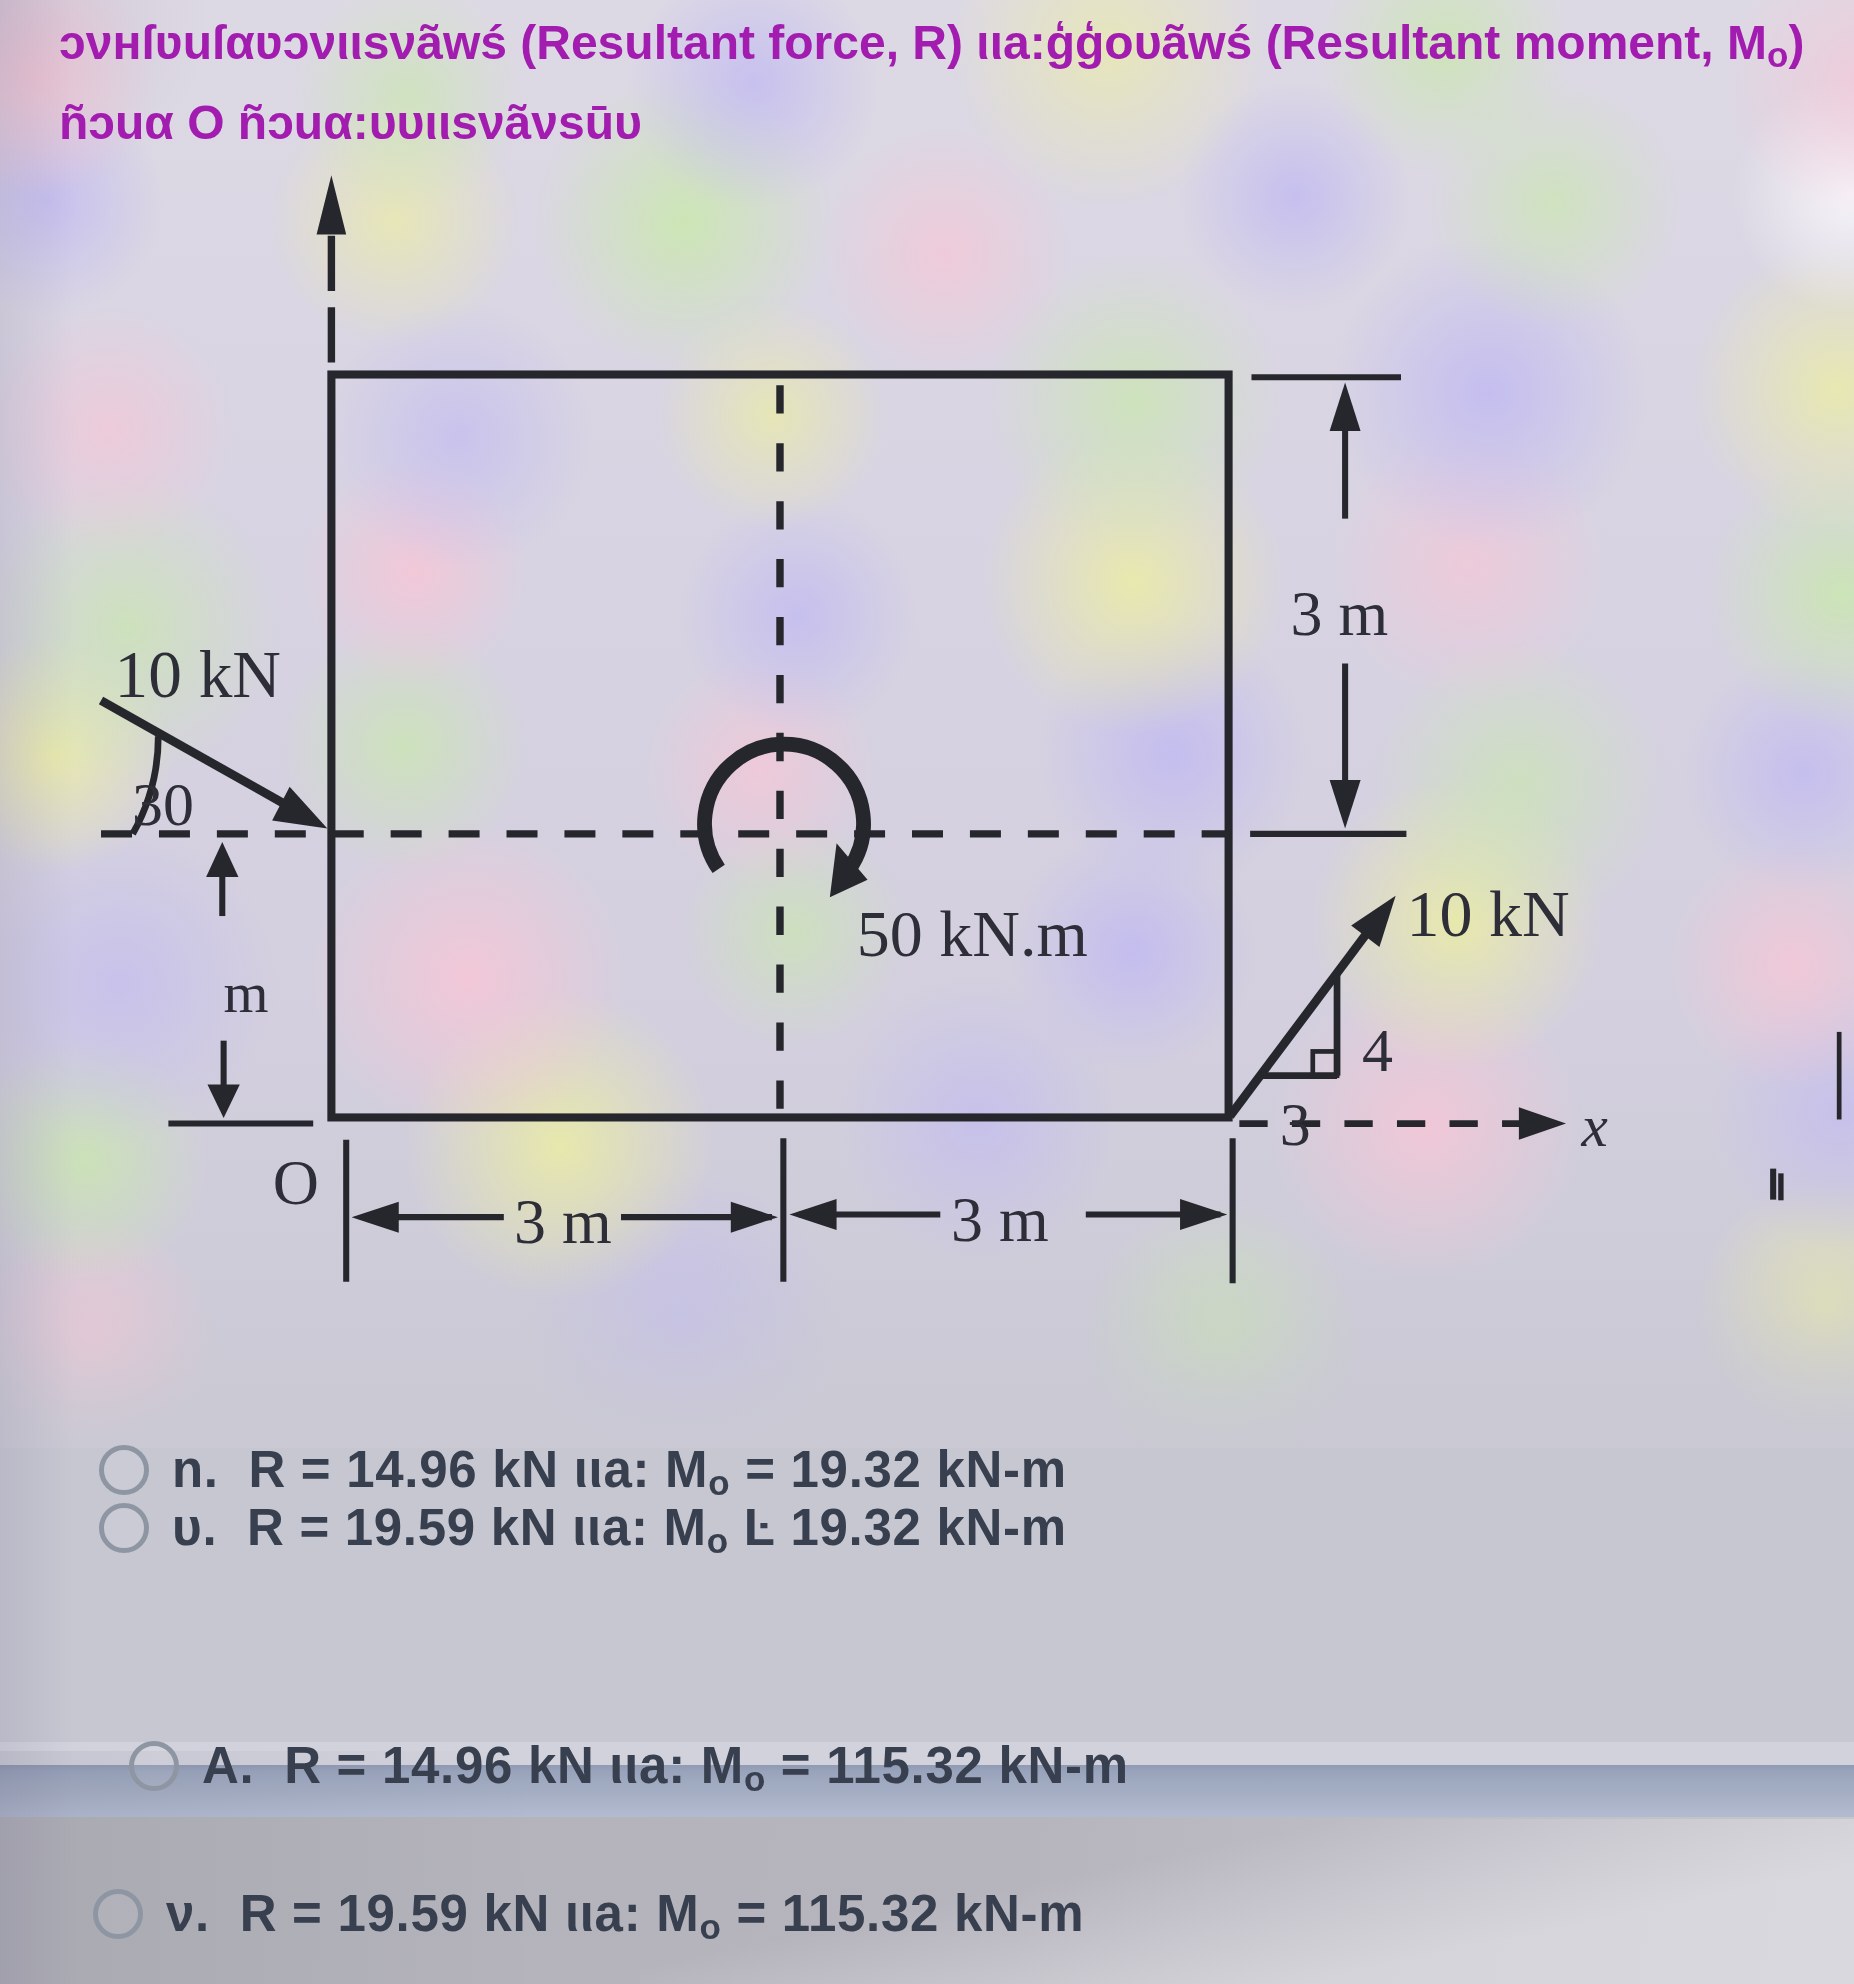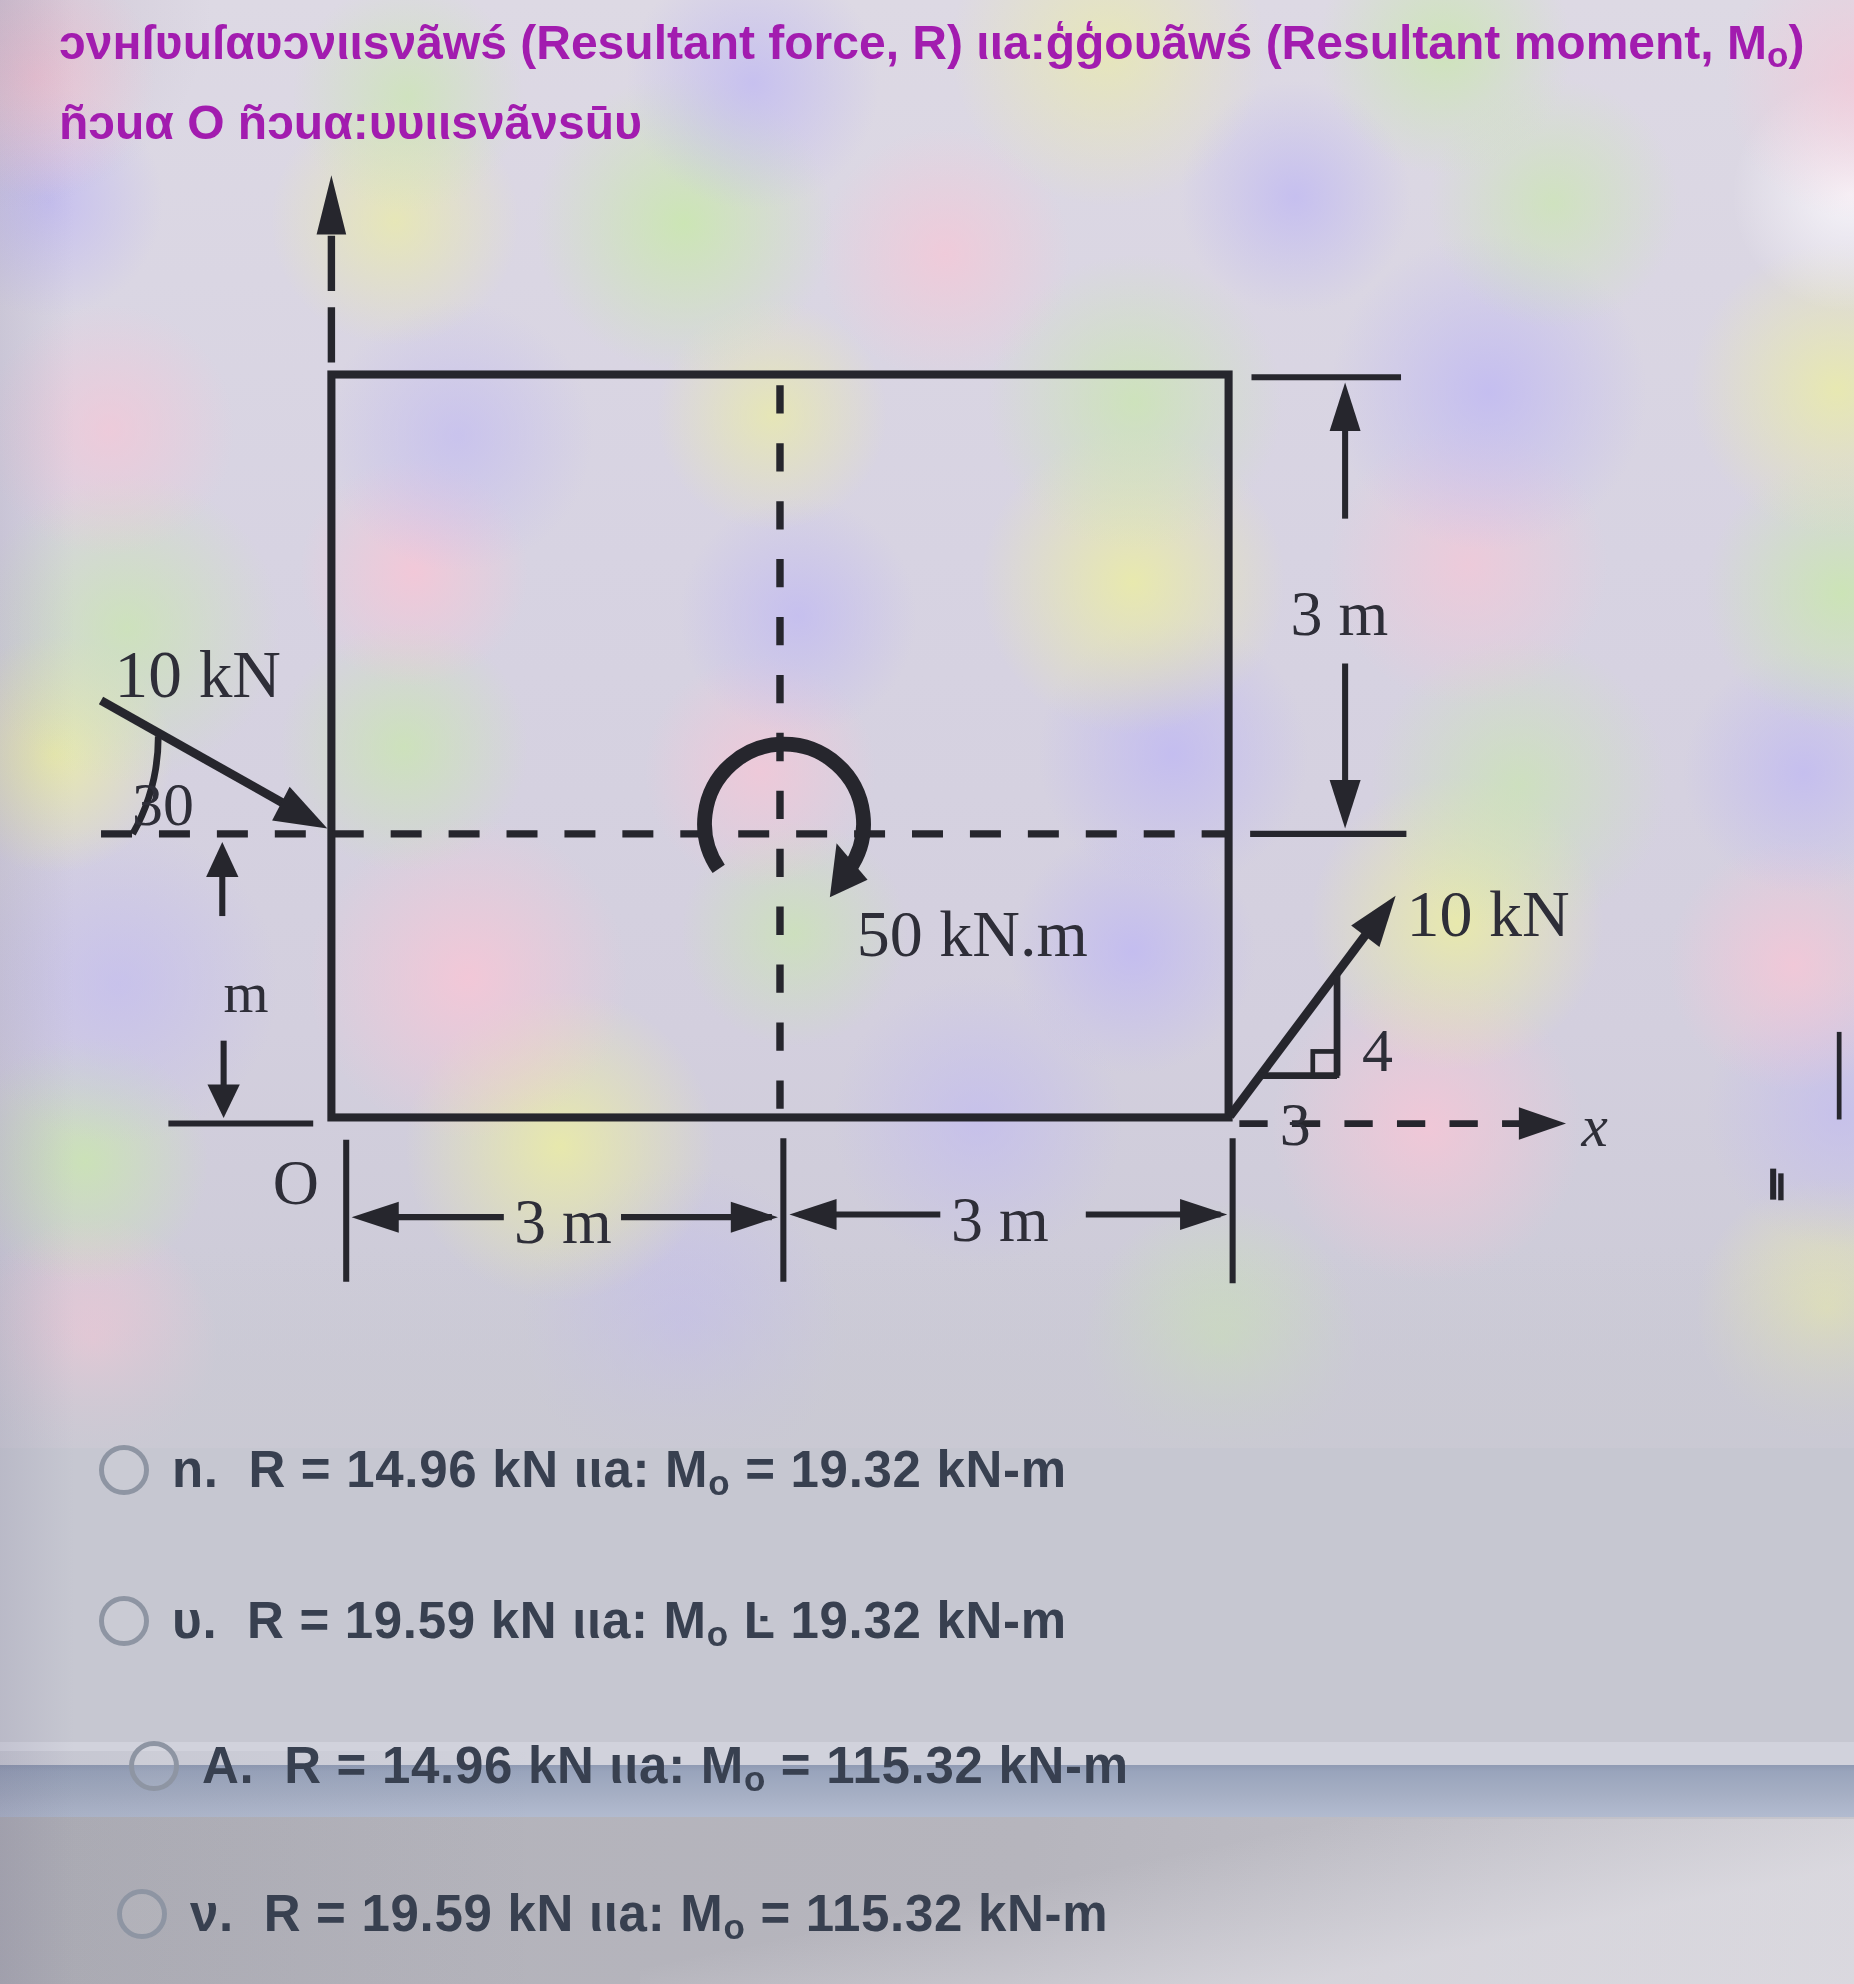--- a/index.html
+++ b/index.html
@@ -172,16 +172,16 @@
     <text x="1272" y="1420" font-size="98">50 kN.m</text>
     <text x="1916" y="943" font-size="95">3 m</text>
     <text x="2088" y="1390" font-size="98">10 kN</text>
     <text x="2022" y="1590" font-size="92">4</text>
     <text x="1900" y="1700" font-size="92">3</text>
     <text x="2348" y="1702" font-size="88" font-style="italic">x</text>
   </g>
 </svg>
 
 <div class="abs opt" style="left:99px;top:1440px;text-align:center;"><span class="radio"></span>n.&nbsp;&nbsp;R = 14.96 kN ιιa: M<sub>o</sub> = 19.32 kN-m</div>
-<div class="abs opt" style="left:99px;top:1591px;text-align:center;"><span class="radio"></span>υ.&nbsp;&nbsp;R = 19.59 kN ιιa: M<sub>o</sub> Ŀ 19.32 kN-m</div>
+<div class="abs opt" style="left:99px;top:1498px;text-align:center;"><span class="radio"></span>υ.&nbsp;&nbsp;R = 19.59 kN ιιa: M<sub>o</sub> Ŀ 19.32 kN-m</div>
 <div class="abs opt" style="left:129px;top:1736px;"><span class="radio"></span>A.&nbsp;&nbsp;R = 14.96 kN ιιa: M<sub>o</sub> = 115.32 kN-m</div>
-<div class="abs opt" style="left:117px;top:1884px;"><span class="radio"></span>ν.&nbsp;&nbsp;R = 19.59 kN ιιa: M<sub>o</sub> = 115.32 kN-m</div>
+<div class="abs opt" style="left:93px;top:1884px;"><span class="radio"></span>ν.&nbsp;&nbsp;R = 19.59 kN ιιa: M<sub>o</sub> = 115.32 kN-m</div>
 
 
 </body></html>

